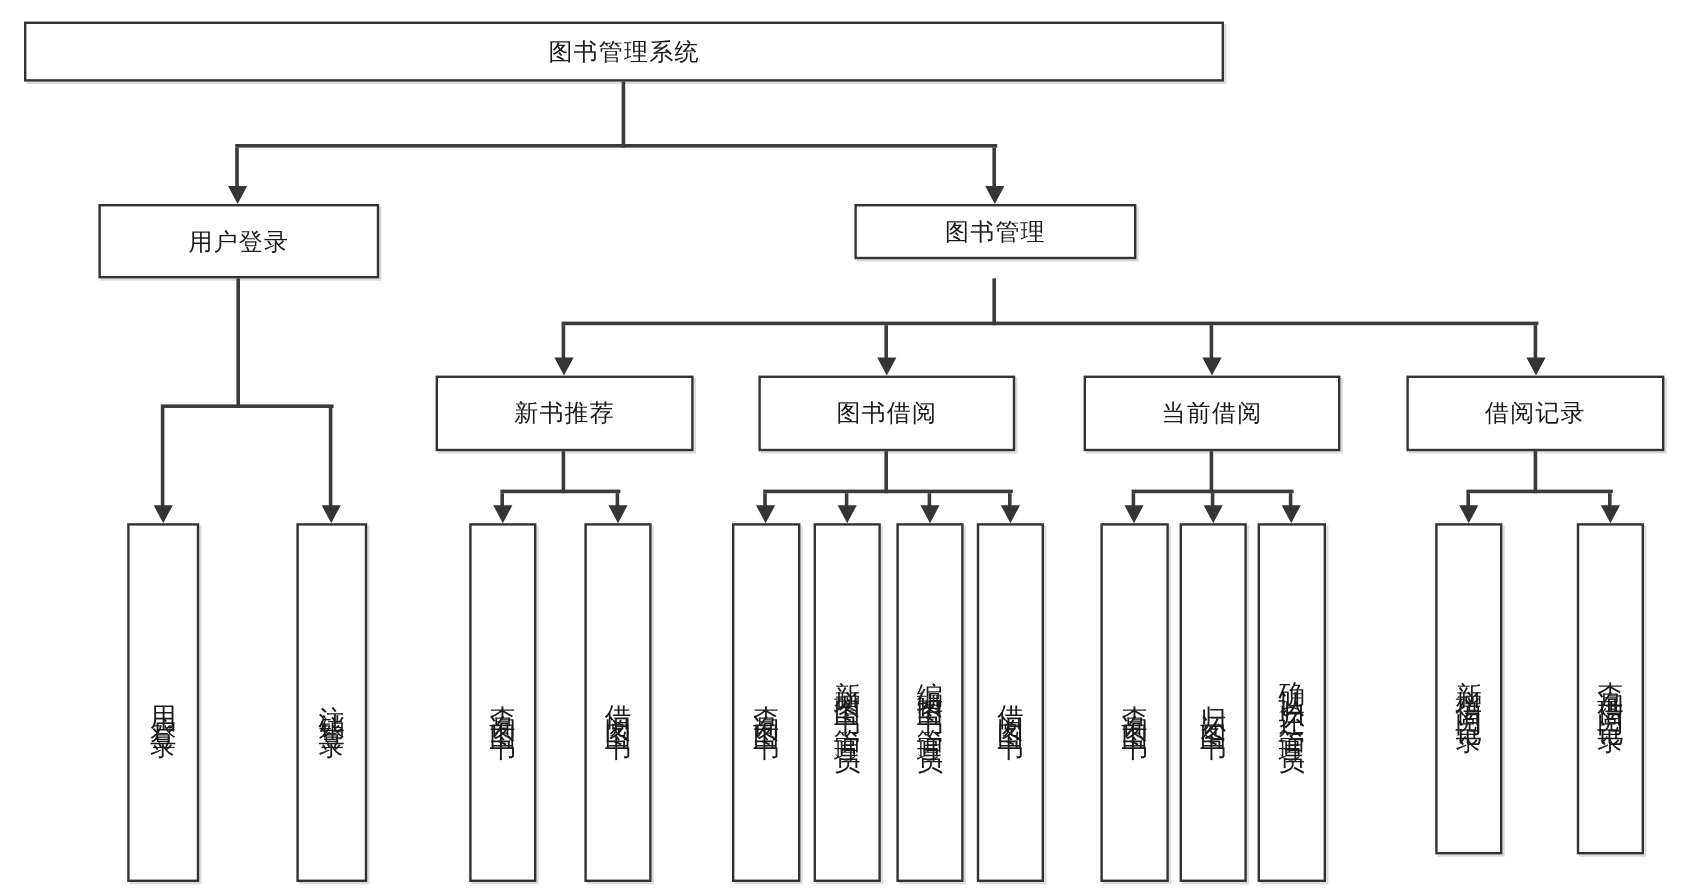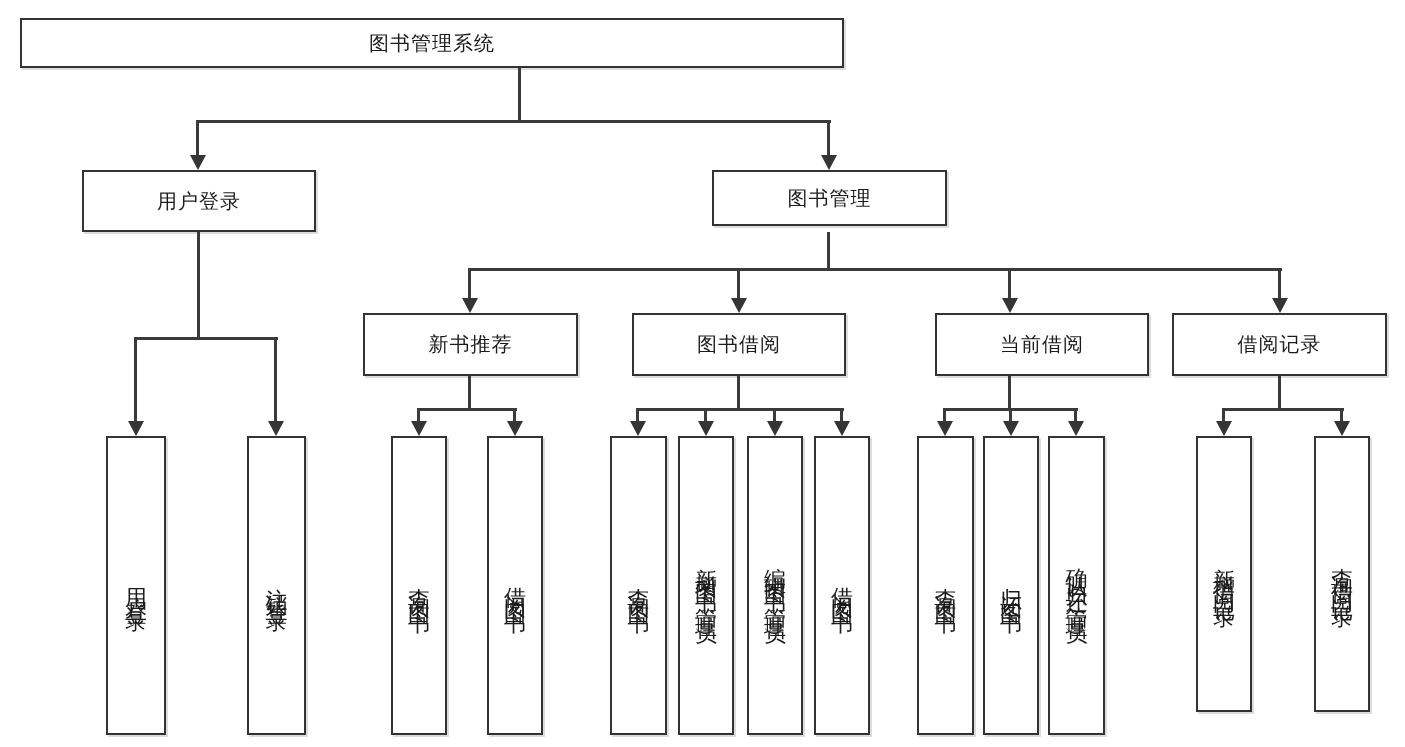--- a/index.html
+++ b/index.html
@@ -49,31 +49,31 @@
     font-size: 17px;
     color: #9aa0a6;
     letter-spacing: 0.5px;
   }
 </style>
 </head>
 <body>
 
 <div id="stage">
 
-  <div class="node" style="left:20px; top:18px; width:824px; height:50px;">图书管理系统</div>
+  <div class="node" style="left:20px; top:18px; width:1000px; height:50px;">图书管理系统</div>
 
   <div class="vl" style="left:518px; top:68px;  height:55px;"></div>
   <div class="hl" style="left:196px; top:120px; width:635px;"></div>
   <div class="vl" style="left:196px; top:123px; height:34px;"></div>
   <div class="ah" style="left:190px; top:155px;"></div>
   <div class="vl" style="left:827px; top:123px; height:34px;"></div>
   <div class="ah" style="left:821px; top:155px;"></div>
 
   <div class="node" style="left:82px;  top:170px; width:234px; height:62px;">用户登录</div>
-  <div class="node" style="left:712px; top:170px; width:235px; height:56px;">图书管理</div>
+  <div class="node" style="left:712px; top:170px; width:235px; height:46px;">图书管理</div>
 
   <div class="vl" style="left:197px; top:232px; height:108px;"></div>
   <div class="hl" style="left:134px; top:337px; width:144px;"></div>
   <div class="vl" style="left:134px; top:340px; height:83px;"></div>
   <div class="ah" style="left:128px; top:421px;"></div>
   <div class="vl" style="left:274px; top:340px; height:83px;"></div>
   <div class="ah" style="left:268px; top:421px;"></div>
 
   <div class="vl" style="left:827px; top:232px; height:39px;"></div>
   <div class="hl" style="left:468px; top:268px; width:814px;"></div>
@@ -81,21 +81,21 @@
   <div class="ah" style="left:462px;  top:298px;"></div>
   <div class="vl" style="left:737px;  top:271px; height:29px;"></div>
   <div class="ah" style="left:731px;  top:298px;"></div>
   <div class="vl" style="left:1008px; top:271px; height:29px;"></div>
   <div class="ah" style="left:1002px; top:298px;"></div>
   <div class="vl" style="left:1278px; top:271px; height:29px;"></div>
   <div class="ah" style="left:1272px; top:298px;"></div>
 
   <div class="node" style="left:632px;  top:313px; width:214px; height:63px;">图书借阅</div>
   <div class="node" style="left:363px;  top:313px; width:215px; height:63px;">新书推荐</div>
-  <div class="node" style="left:903px;  top:313px; width:214px; height:63px;margin-left:32px;">当前借阅</div>
+  <div class="node" style="left:903px;  top:313px; width:214px; height:63px;">当前借阅</div>
   <div class="node" style="left:1172px; top:313px; width:215px; height:63px;">借阅记录</div>
 
   <div class="vl" style="left:468px;  top:376px; height:35px;"></div>
   <div class="vl" style="left:737px;  top:376px; height:35px;"></div>
   <div class="vl" style="left:1008px; top:376px; height:35px;"></div>
   <div class="vl" style="left:1278px; top:376px; height:35px;"></div>
 
   <div class="hl" style="left:417px;  top:408px; width:100px;"></div>
   <div class="hl" style="left:636px;  top:408px; width:208px;"></div>
   <div class="hl" style="left:943px;  top:408px; width:135px;"></div>

